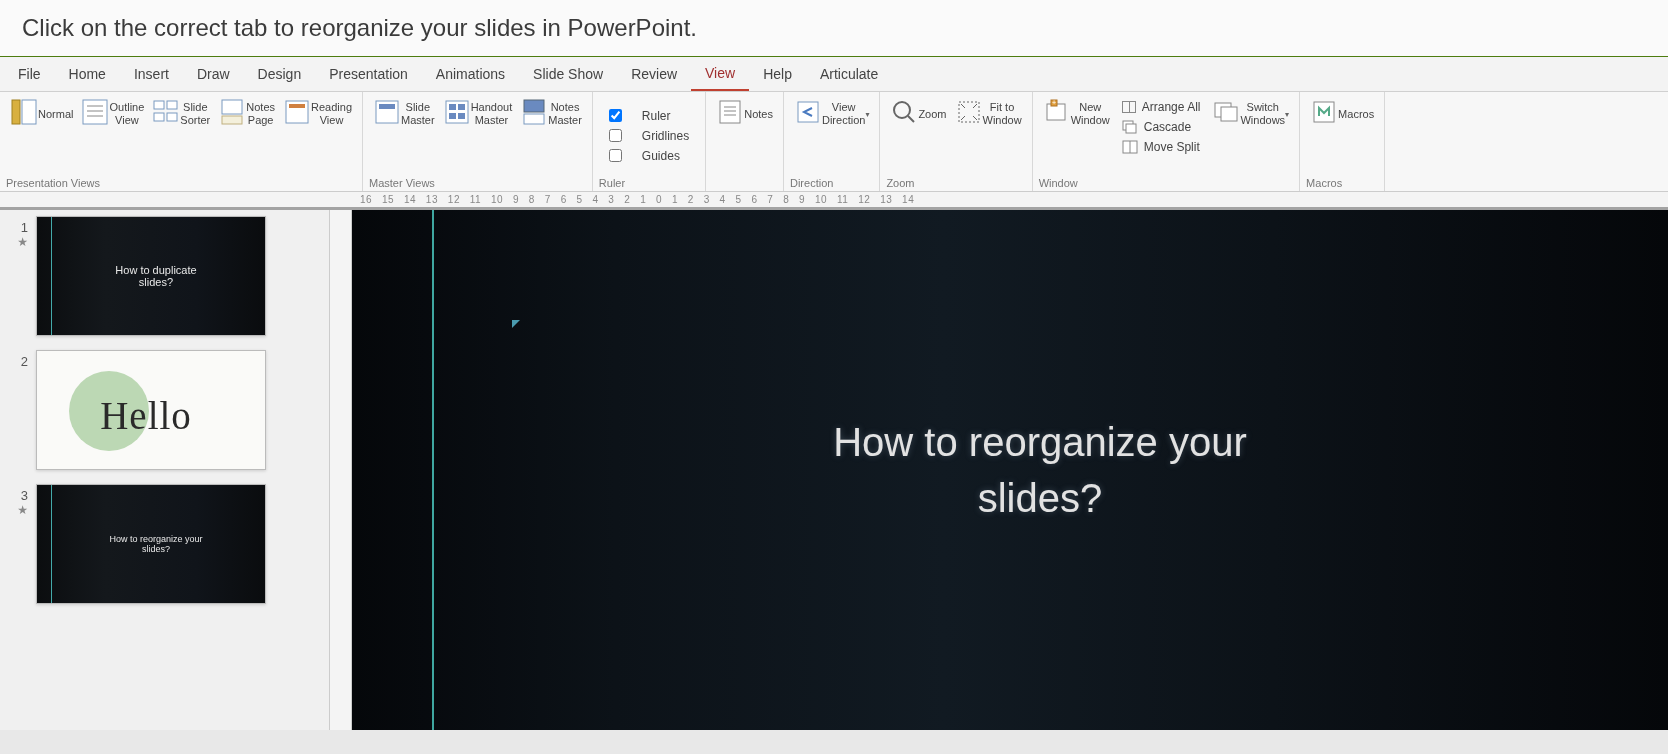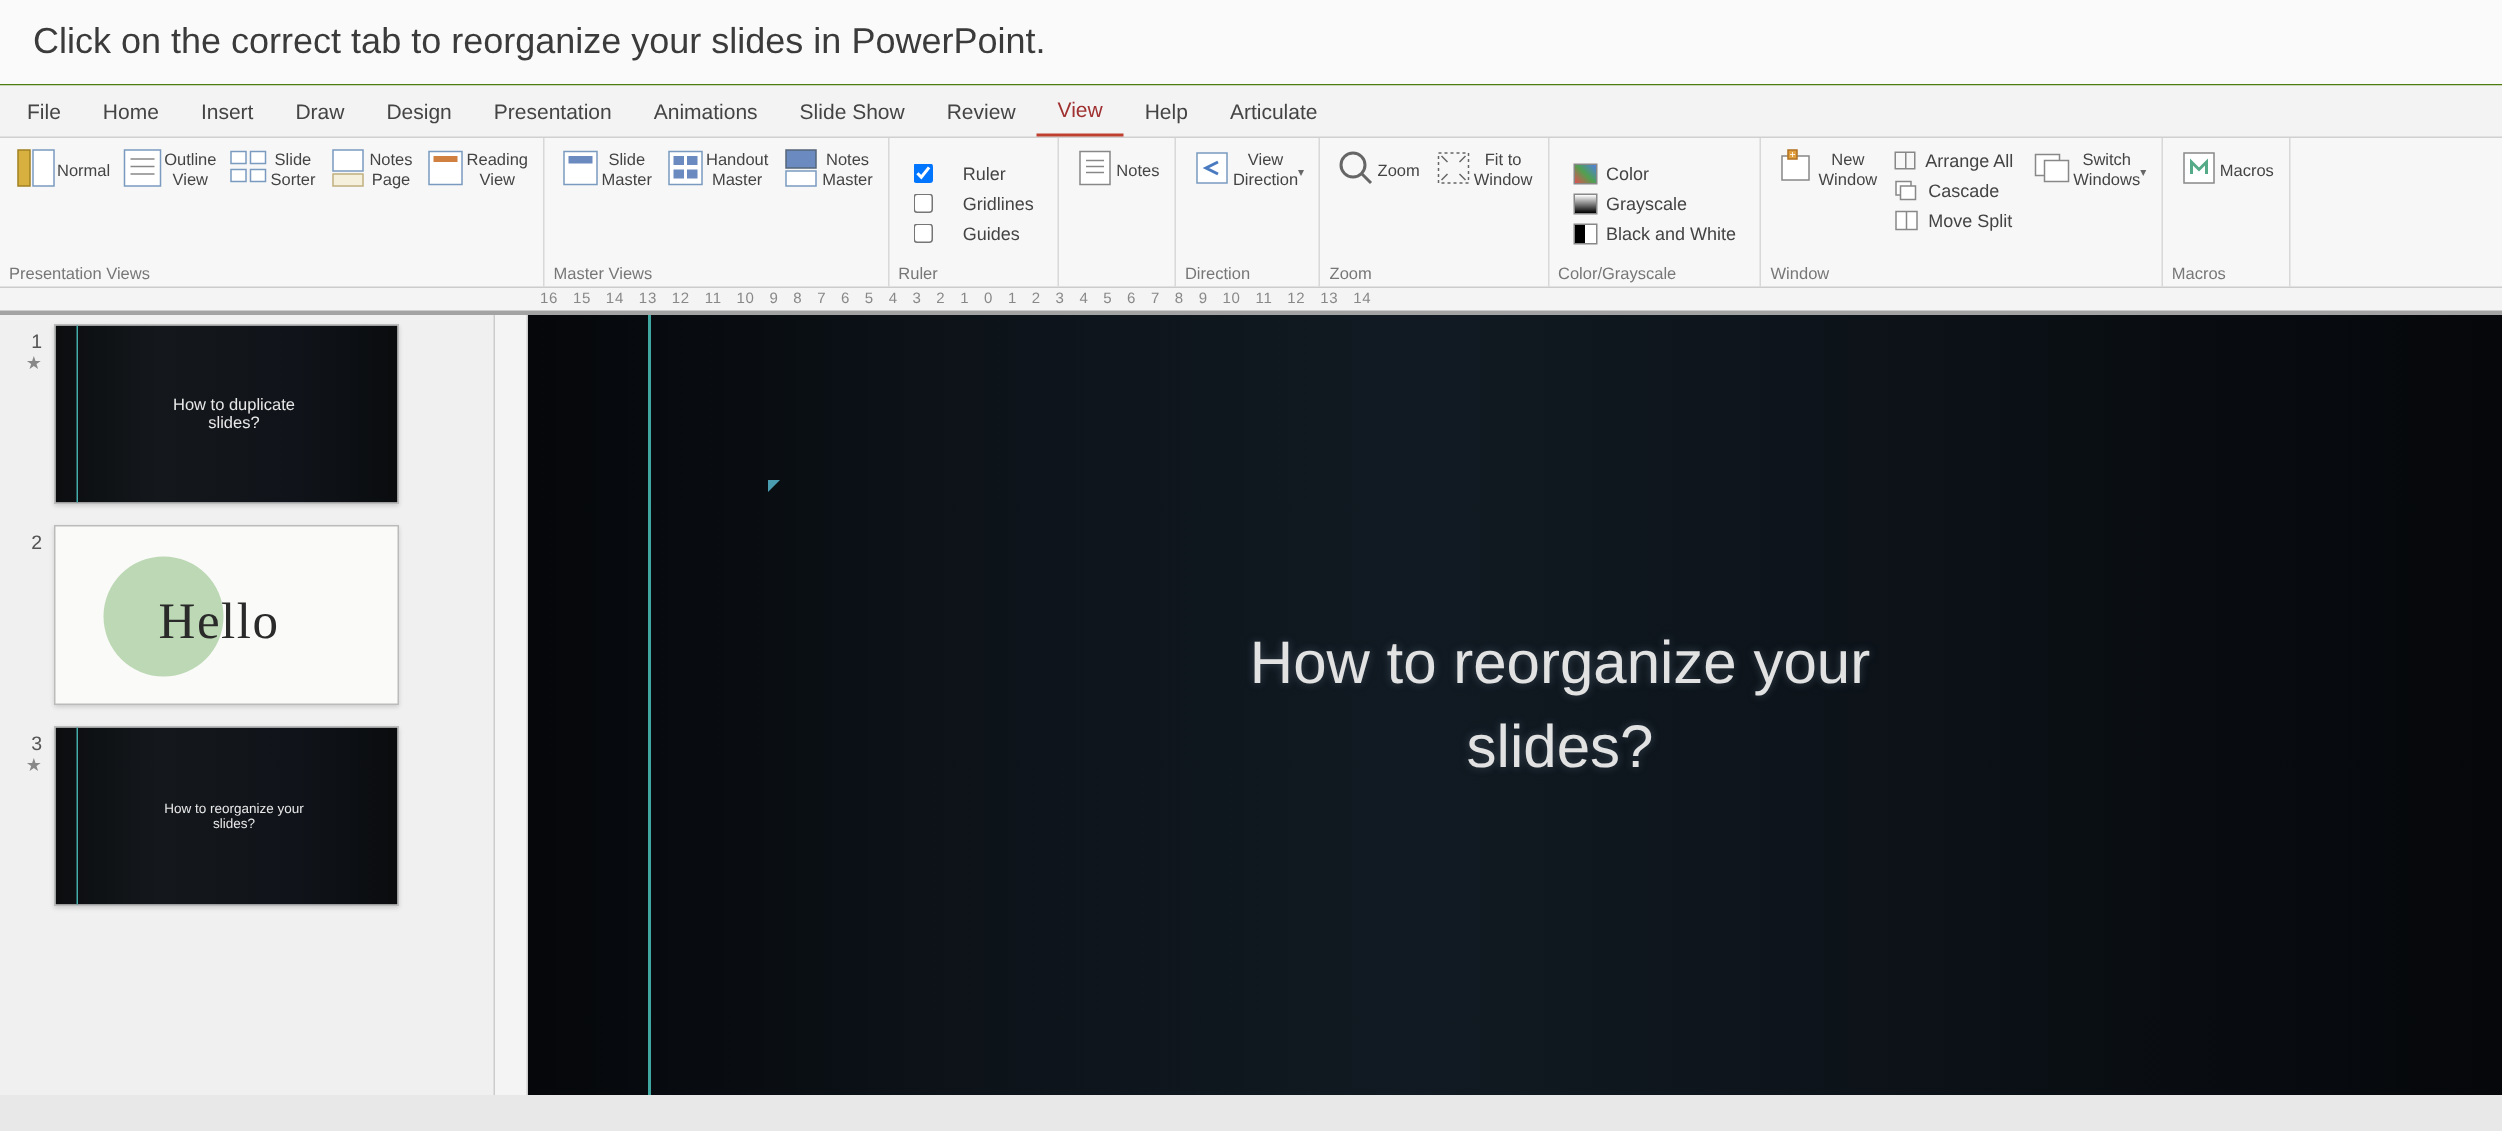--- a/index.html
+++ b/index.html
@@ -152,21 +152,21 @@
   background: #fafaf8;
 }
 .thumb.light .circle {
   position: absolute;
   width: 80px; height: 80px; border-radius: 50%;
   background: #bcd8b4; left: 32px; top: 20px;
 }
 .thumb.light .hello {
   position: relative; z-index: 1;
   font-family: Georgia, serif;
-  font-size: 34px;
+  font-size: 39px;
   color: #2a2a2a;
   letter-spacing: 1px;
   margin-left: -10px;
   margin-top: 10px;
 }
 .star { color: #888; font-size: 12px; }
 .v-ruler {
   width: 22px;
   background: #f4f4f4;
   border-right: 1px solid #ccc;
@@ -410,37 +410,20 @@
               <path d="M10 10 L6 6 M18 10 L22 6 M10 18 L6 22 M18 18 L22 22" stroke="#666"></path>
             </svg>
         </span>
         <span class="lbl" style="white-space:pre">Fit to
 Window</span>
       </div>
     </div>
     <div class="group-label">Zoom</div>
   </div>
 
-  <div class="group">
-    <div class="group-content v-stack" style="padding:4px 6px">
-      <div class="color-row">
-        <span class="cicon" style="background:linear-gradient(45deg,#e05050,#50a050,#5080e0)"></span>
-        <span>Color</span>
-      </div>
-      <div class="color-row">
-        <span class="cicon" style="background:linear-gradient(#fff,#000)"></span>
-        <span>Grayscale</span>
-      </div>
-      <div class="color-row">
-        <span class="cicon" style="background:linear-gradient(90deg,#000 50%,#fff 50%)"></span>
-        <span>Black and White</span>
-      </div>
-    </div>
-    <div class="group-label">Color/Grayscale</div>
-  </div>
 
   <div class="group">
     <div class="group-content">
       <div class="big-btn">
         <span class="icon">
           <svg width="28" height="28">
               <rect x="4" y="6" width="18" height="16" fill="#fff" stroke="#888"></rect>
               <rect x="8" y="2" width="6" height="6" fill="#e0a040" stroke="#b07020"></rect>
               <text x="11" y="7" font-size="7" text-anchor="middle" fill="#fff">+</text>
             </svg>

